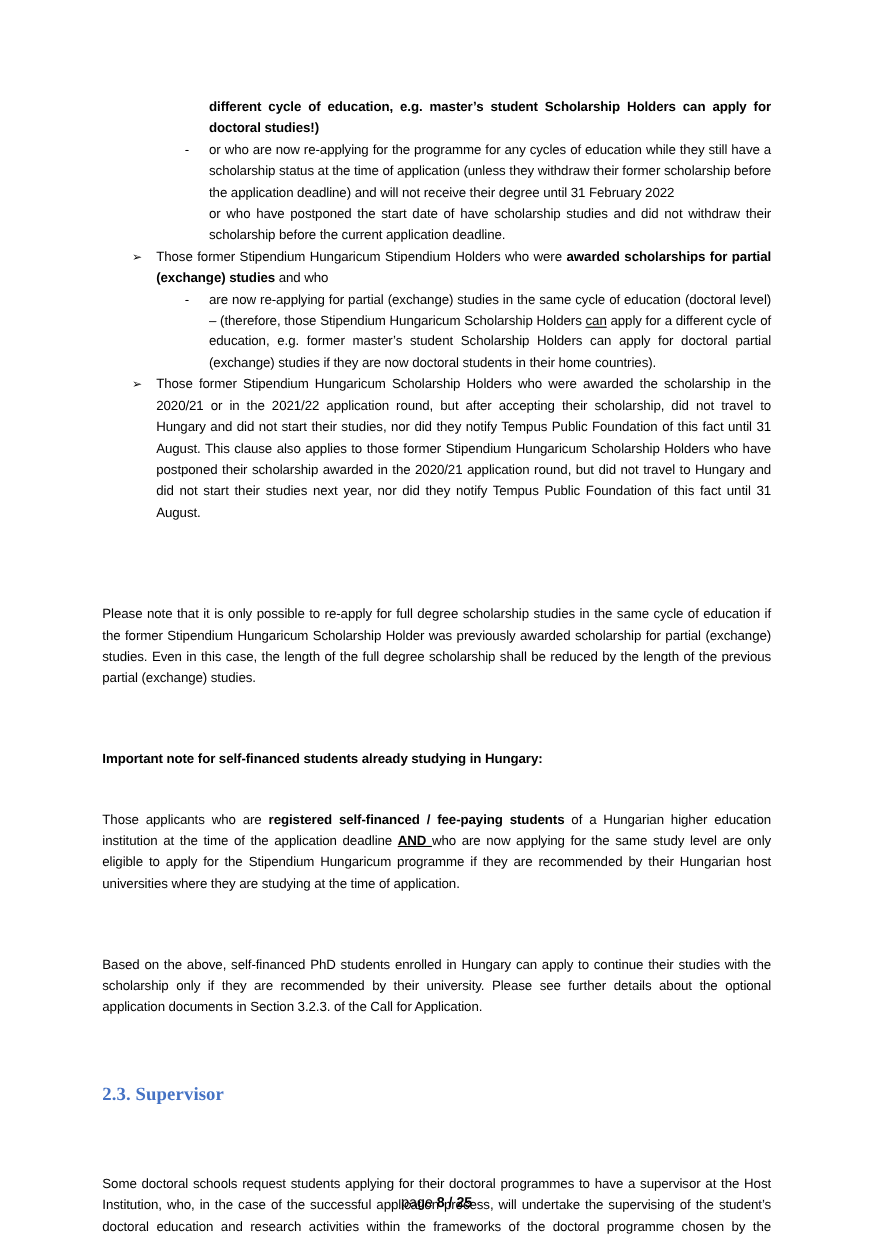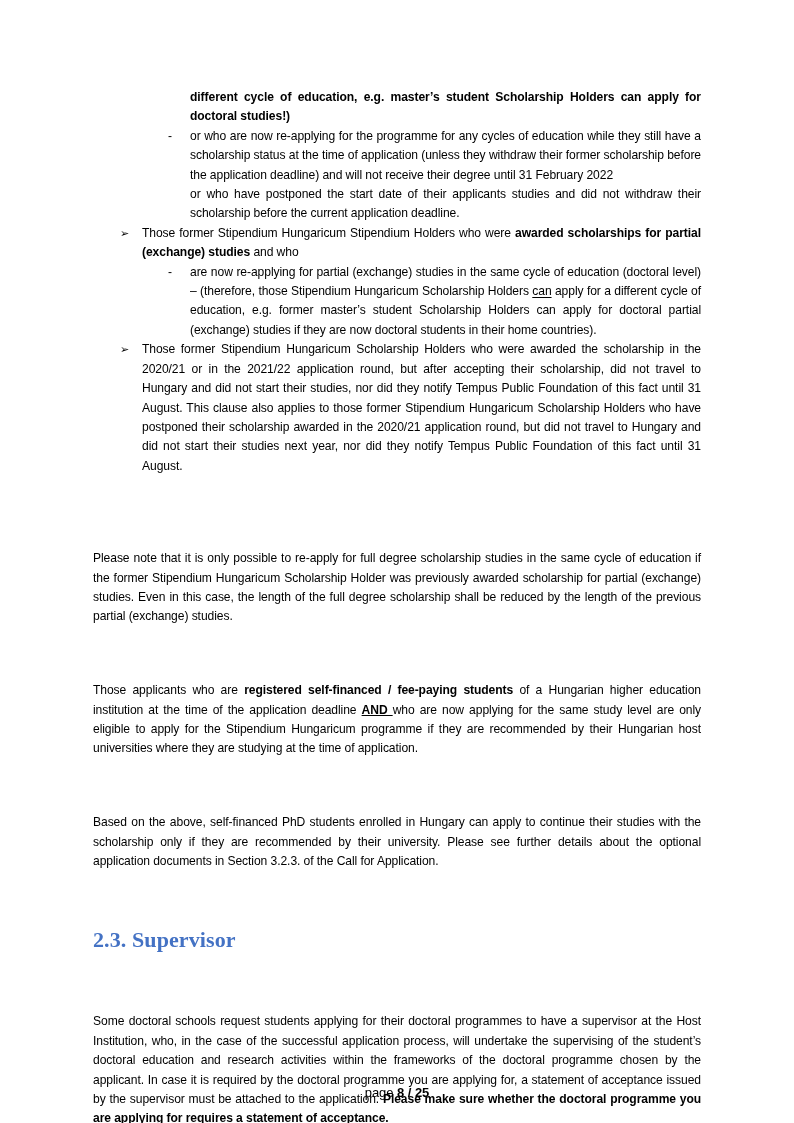--- a/index.html
+++ b/index.html
@@ -97,21 +97,21 @@
 
   .spacer-sm { height: 19.4px; }
 
   .blockgap { height: 38px; }
 
   b, strong { font-weight: bold; }
   u { text-underline-offset: 1.5px; }
 
   .heading2 {
     font-family: "Liberation Serif", serif;
-    font-size: 22px;
+    font-size: 17px;
     line-height: 22px;
     font-weight: bold;
     color: #4472C4;
     letter-spacing: 0.1px;
     text-align: left;
     margin: 0;
   }
 
   .footer {
     position: absolute;
@@ -134,21 +134,21 @@
 
     <div class="cont-bold">different cycle of education, e.g. master’s student Scholarship Holders can apply for doctoral studies!)</div>
 
     <div class="lvl2">
       <span class="marker">-</span>
       <div class="lvl2-text">or who are now re-applying for the programme for any cycles of education while they still have a scholarship status at the time of application (unless they withdraw their former scholarship before the application deadline) and will not receive their degree until 31 February 2022</div>
     </div>
 
     <div class="lvl2">
       <span class="marker"></span>
-      <div class="lvl2-text">or who have postponed the start date of their applicants studies and did not withdraw their scholarship before the current application deadline.</div>
+      <div class="lvl2-text">or who have postponed the start date of have scholarship studies and did not withdraw their scholarship before the current application deadline.</div>
     </div>
 
     <div class="lvl1">
       <span class="marker">➢</span>
       <div class="lvl1-text"><span>Those former Stipendium Hungaricum Stipendium Holders who were </span><b>awarded scholarships for partial (exchange) studies</b><span> and who</span></div>
 
       <div class="lvl2">
         <span class="marker">-</span>
         <div class="lvl2-text"><span>are now re-applying for partial (exchange) studies in the same cycle of education (doctoral level) – (therefore, those Stipendium Hungaricum Scholarship Holders </span><u>can</u><span> apply for a different cycle of education, e.g. former master’s student Scholarship Holders can apply for doctoral partial (exchange) studies if they are now doctoral students in their home countries).</span></div>
       </div>
@@ -158,20 +158,21 @@
       <span class="marker">➢</span>
       <div class="lvl1-text">Those former Stipendium Hungaricum Scholarship Holders who were awarded the scholarship in the 2020/21 or in the 2021/22 application round, but after accepting their scholarship, did not travel to Hungary and did not start their studies, nor did they notify Tempus Public Foundation of this fact until 31 August. This clause also applies to those former Stipendium Hungaricum Scholarship Holders who have postponed their scholarship awarded in the 2020/21 application round, but did not travel to Hungary and did not start their studies next year, nor did they notify Tempus Public Foundation of this fact until 31 August.</div>
     </div>
 
     <div class="blockgap"></div>
 
     <p class="para">Please note that it is only possible to re-apply for full degree scholarship studies in the same cycle of education if the former Stipendium Hungaricum Scholarship Holder was previously awarded scholarship for partial (exchange) studies. Even in this case, the length of the full degree scholarship shall be reduced by the length of the previous partial (exchange) studies.</p>
 
     <div class="spacer-sm"></div>
 
+    <p class="para" style="font-weight:bold;">Important note for self-financed students already studying in Hungary:</p>
 
     <p class="para"><span>Those applicants who are </span><b>registered self-financed / fee-paying students</b><span> of a Hungarian higher education institution at the time of the application deadline </span><b style="text-decoration:underline;">AND </b><span>who are now applying for the same study level are only eligible to apply for the Stipendium Hungaricum programme if they are recommended by their Hungarian host universities where they are studying at the time of application.</span></p>
 
     <div class="spacer-sm"></div>
 
     <p class="para">Based on the above, self-financed PhD students enrolled in Hungary can apply to continue their studies with the scholarship only if they are recommended by their university. Please see further details about the optional application documents in Section 3.2.3. of the Call for Application.</p>
 
     <div style="height:58px"></div>
 
     <h2 class="heading2" style="color: rgb(68, 114, 196);">2.3. Supervisor</h2>

